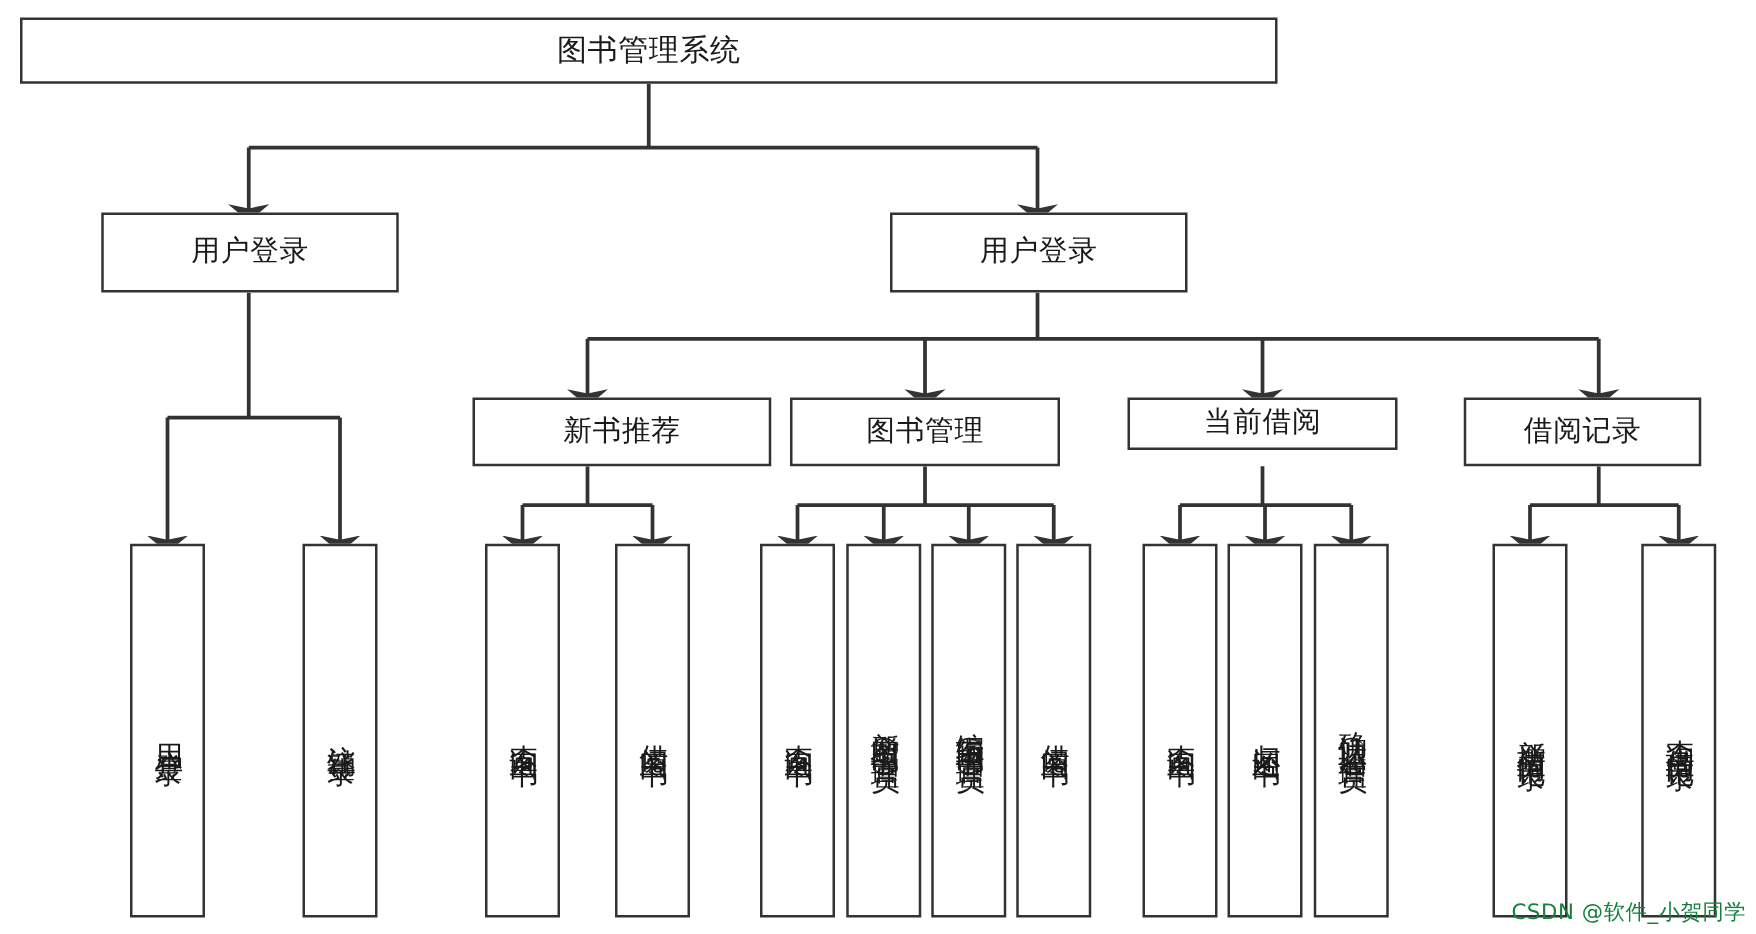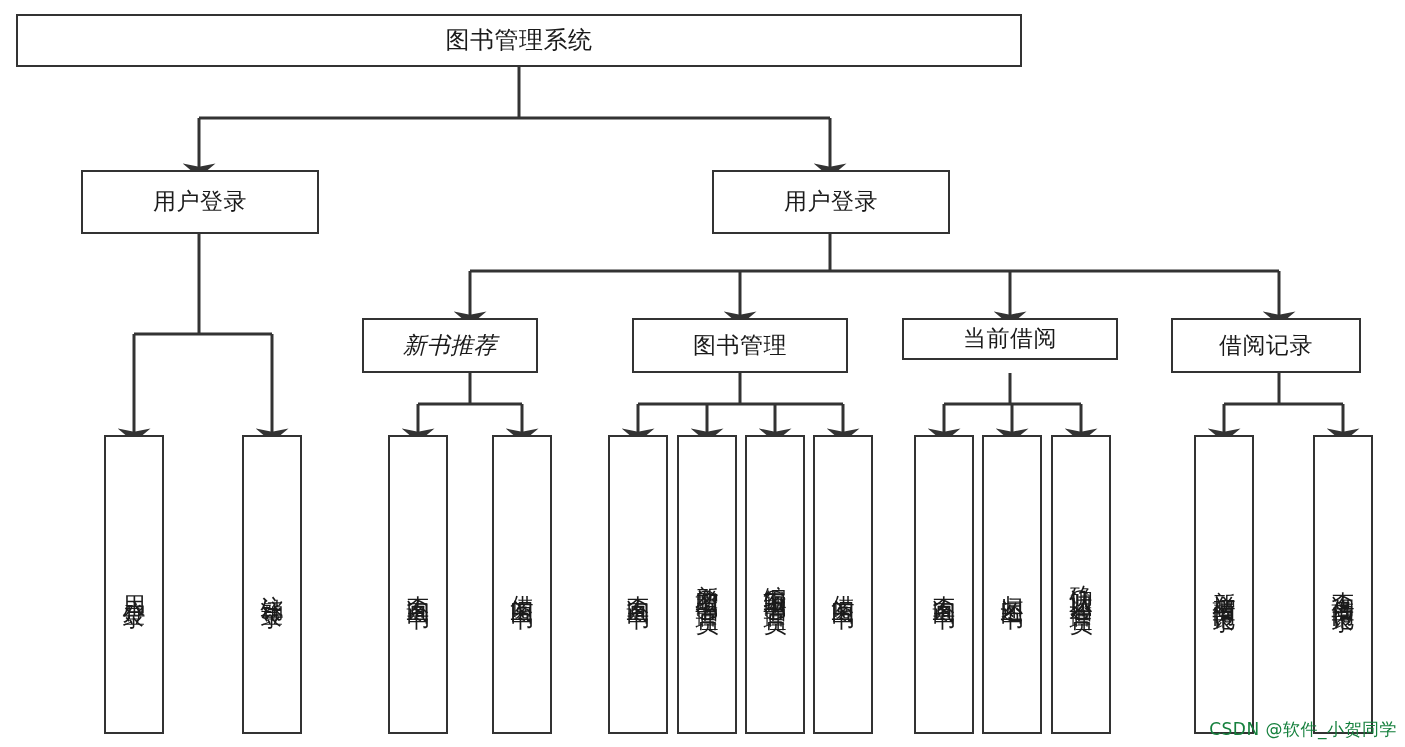--- a/index.html
+++ b/index.html
@@ -136,21 +136,21 @@
   </div>
 
   <div class="node node-horizontal" style="left:81px; top:170px; width:238px; height:64px;">
     <span>用户登录</span>
   </div>
 
   <div class="node node-horizontal" style="left:712px; top:170px; width:238px; height:64px;">
     <span>用户登录</span>
   </div>
 
-  <div class="node node-horizontal" style="left:362px; top:318px; width:176px; height:55px;font-style:italic;">
+  <div class="node node-horizontal" style="left:378px; top:318px; width:239px; height:55px;">
     <span>新书推荐</span>
   </div>
 
   <div class="node node-horizontal" style="left:632px; top:318px; width:216px; height:55px;">
     <span>图书管理</span>
   </div>
 
   <div class="node node-horizontal" style="left:902px; top:318px; width:216px; height:42px;">
     <span>当前借阅</span>
   </div>

